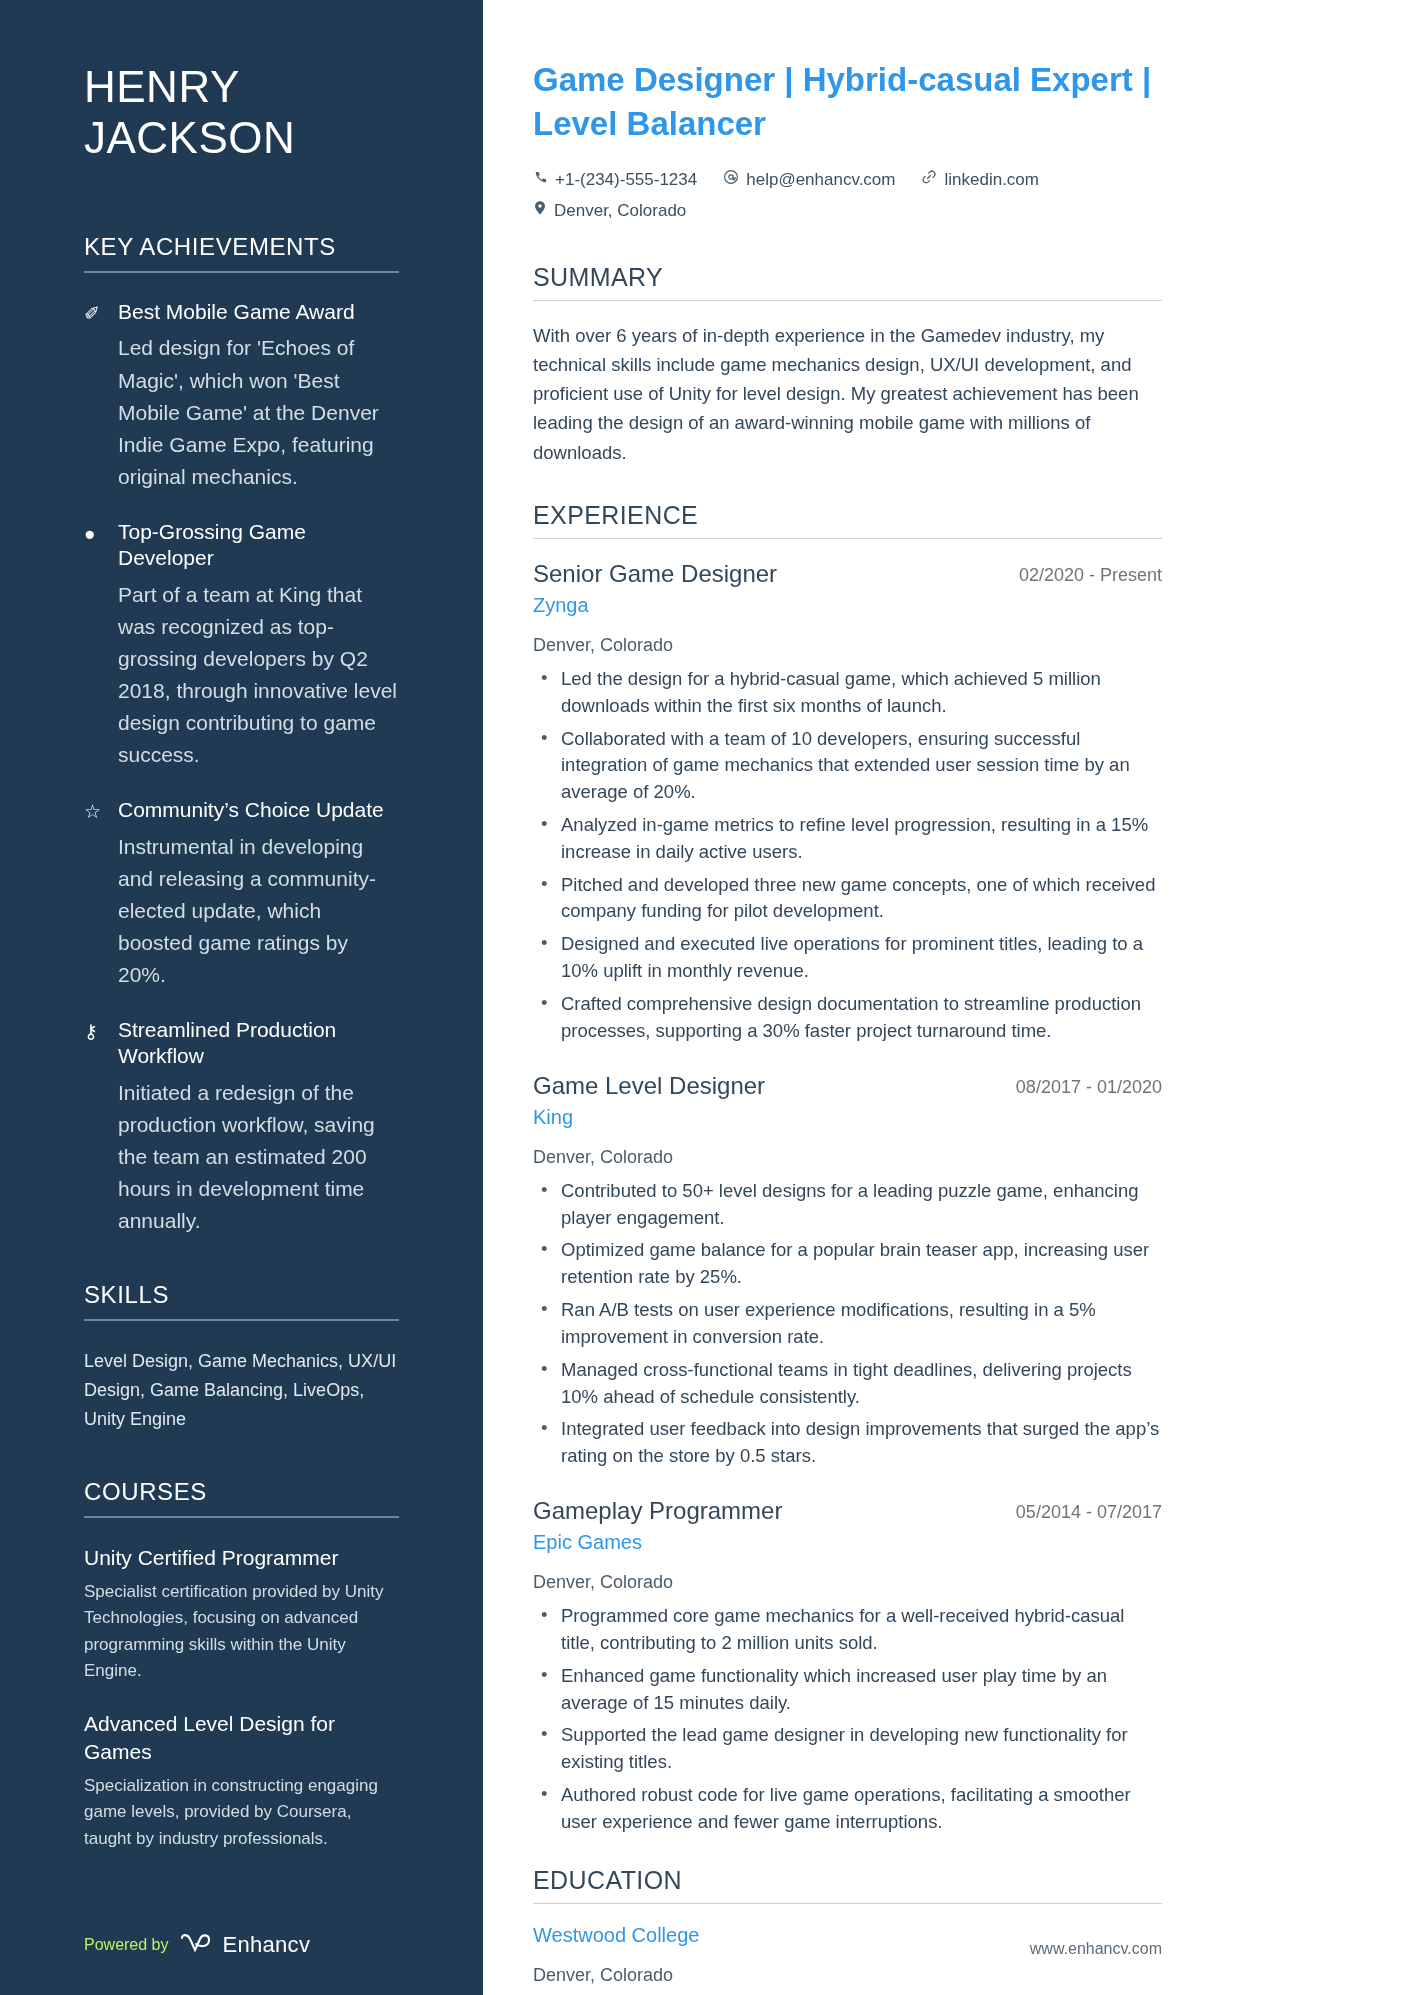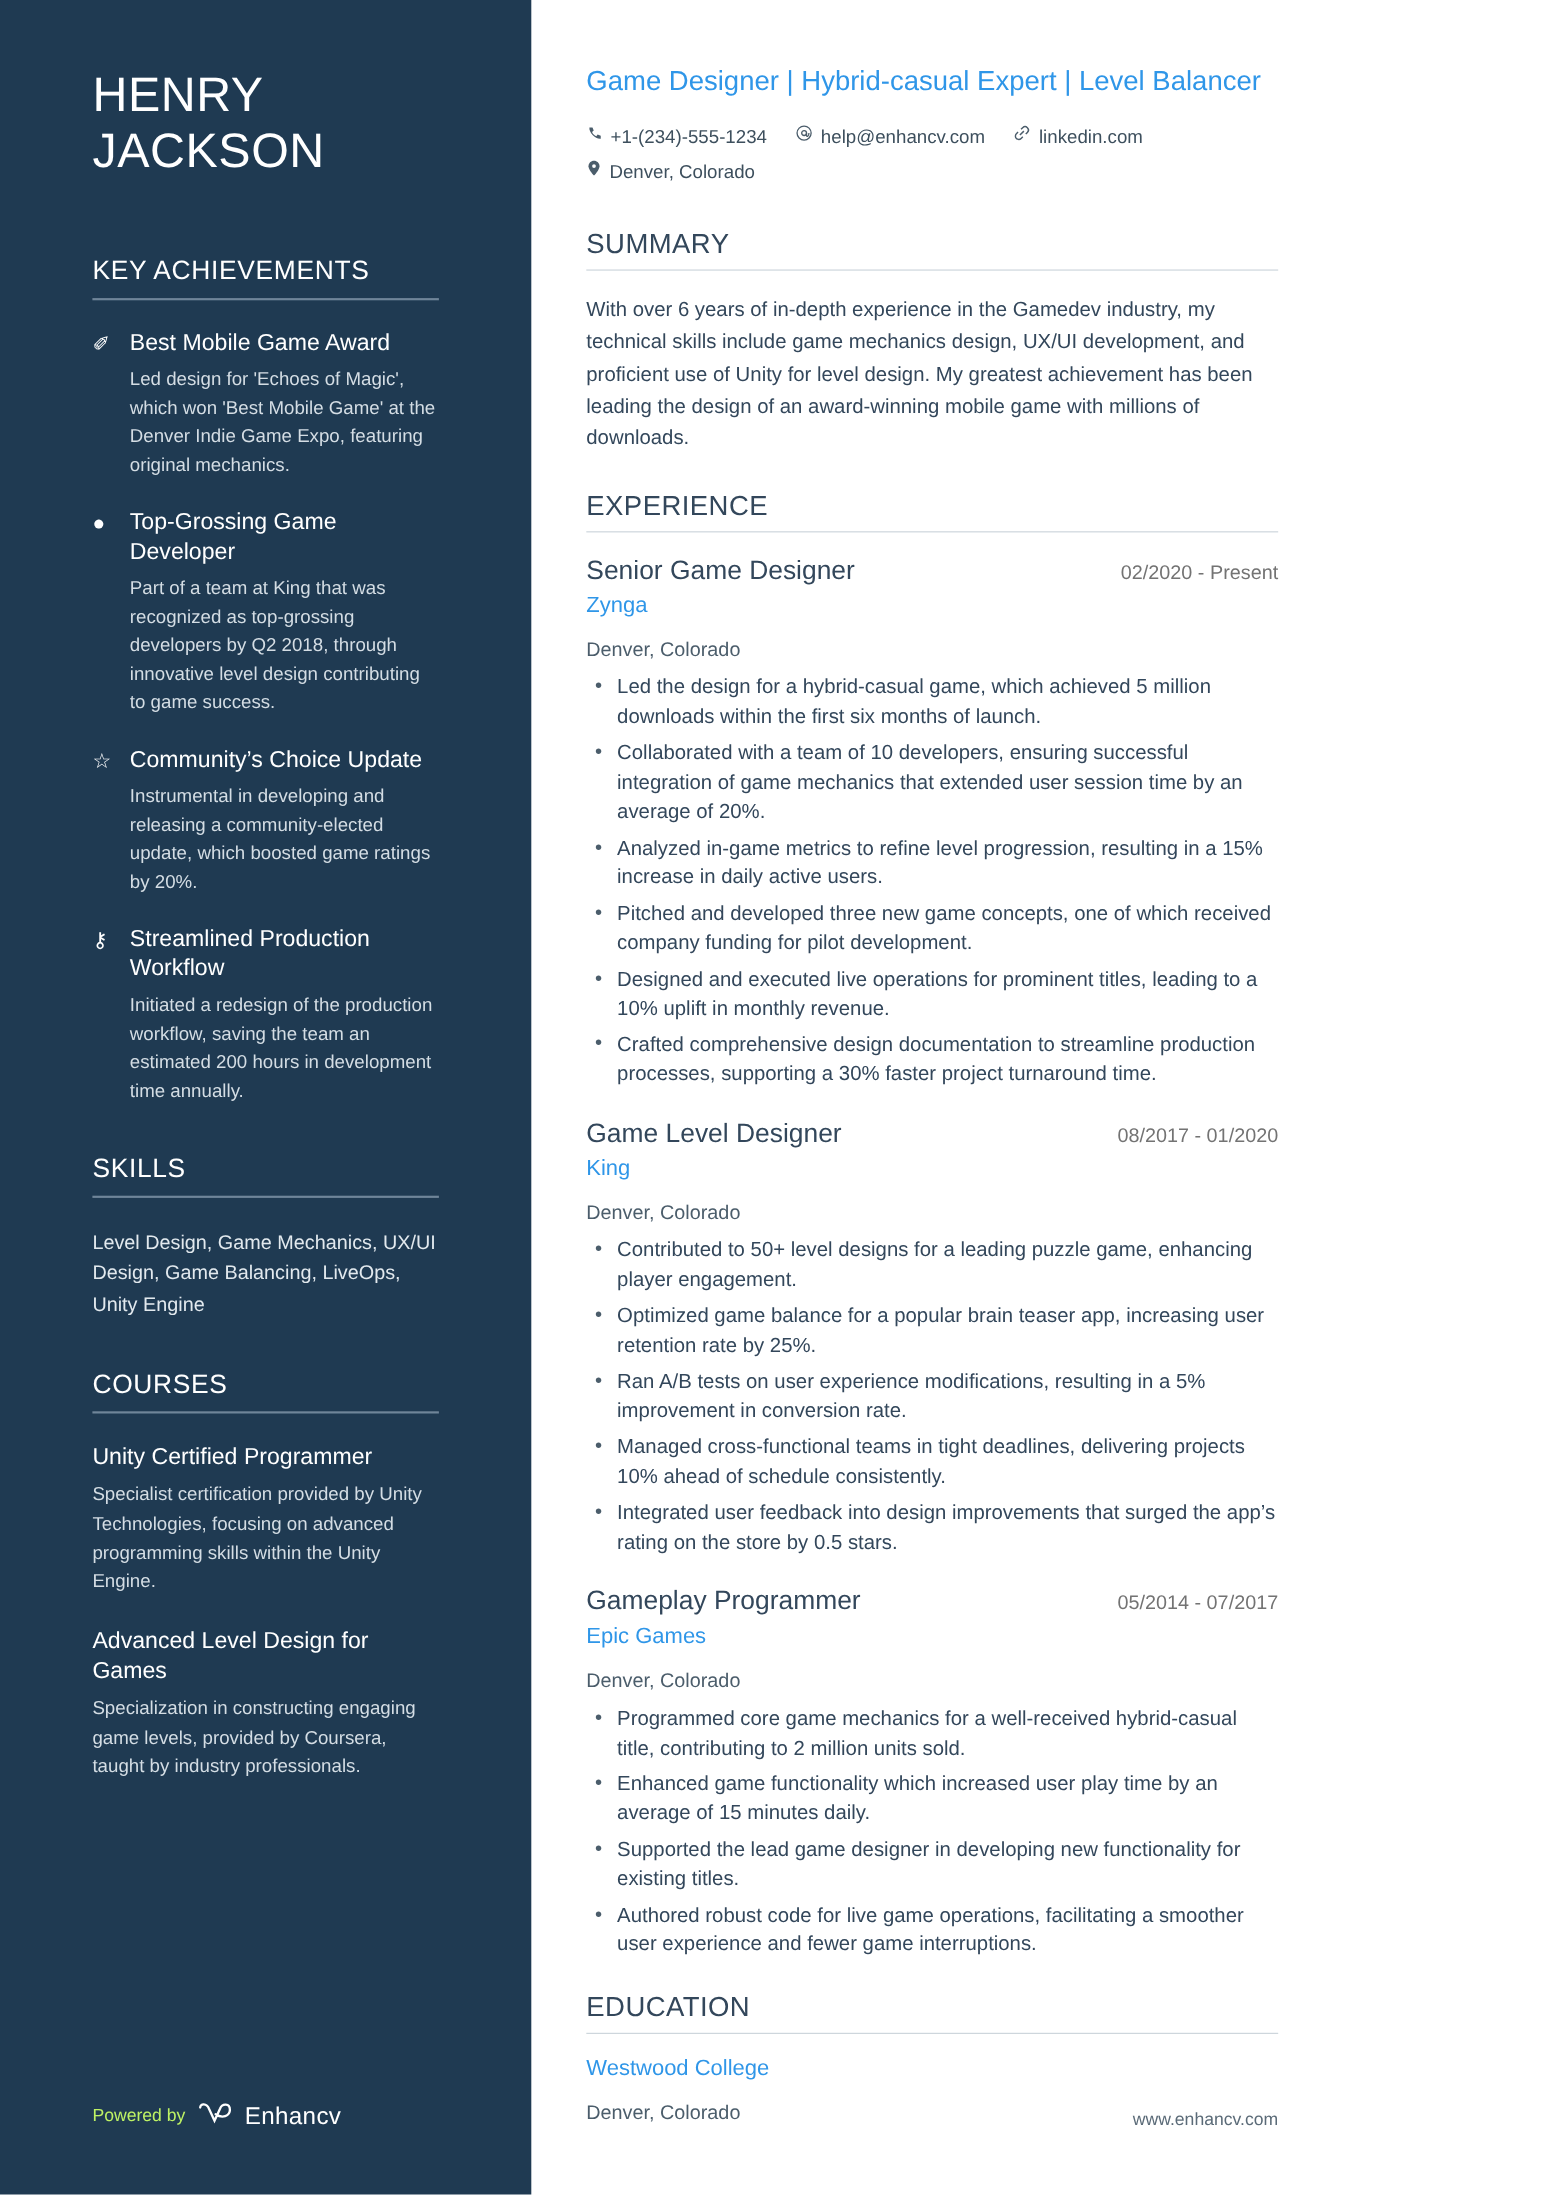--- a/index.html
+++ b/index.html
@@ -61,21 +61,21 @@
   }
   .ach-body { flex: 1; }
   .ach-title {
     font-size: 21px;
     line-height: 1.25;
     color: #ffffff;
     margin: 0 0 7px 0;
     font-weight: 400;
   }
   .ach-desc {
-    font-size: 17px;
+    font-size: 21px;
     line-height: 1.53;
     color: #d4dde4;
     margin: 0;
   }
   .skills-text {
     font-size: 18px;
     line-height: 1.6;
     color: #e2e9ee;
     margin: 0;
   }
@@ -110,25 +110,25 @@
   }
   .brand-mark { display: inline-block; }
 
   
   .main {
     flex: 1;
     padding: 58px 62px 0 50px;
     position: relative;
   }
   .headline {
-    font-size: 25px;
+    font-size: 33px;
     line-height: 1.33;
     color: #2f96e8;
     margin: 0 0 18px 0;
-    font-weight: 400;
+    font-weight: 700;
   }
   .contacts {
     font-size: 17px;
     color: #3d4f5d;
     line-height: 1.85;
     margin-bottom: 36px;
   }
   .contact-row { display: flex; flex-wrap: wrap; align-items: center; }
   .contact {
     display: inline-flex;

